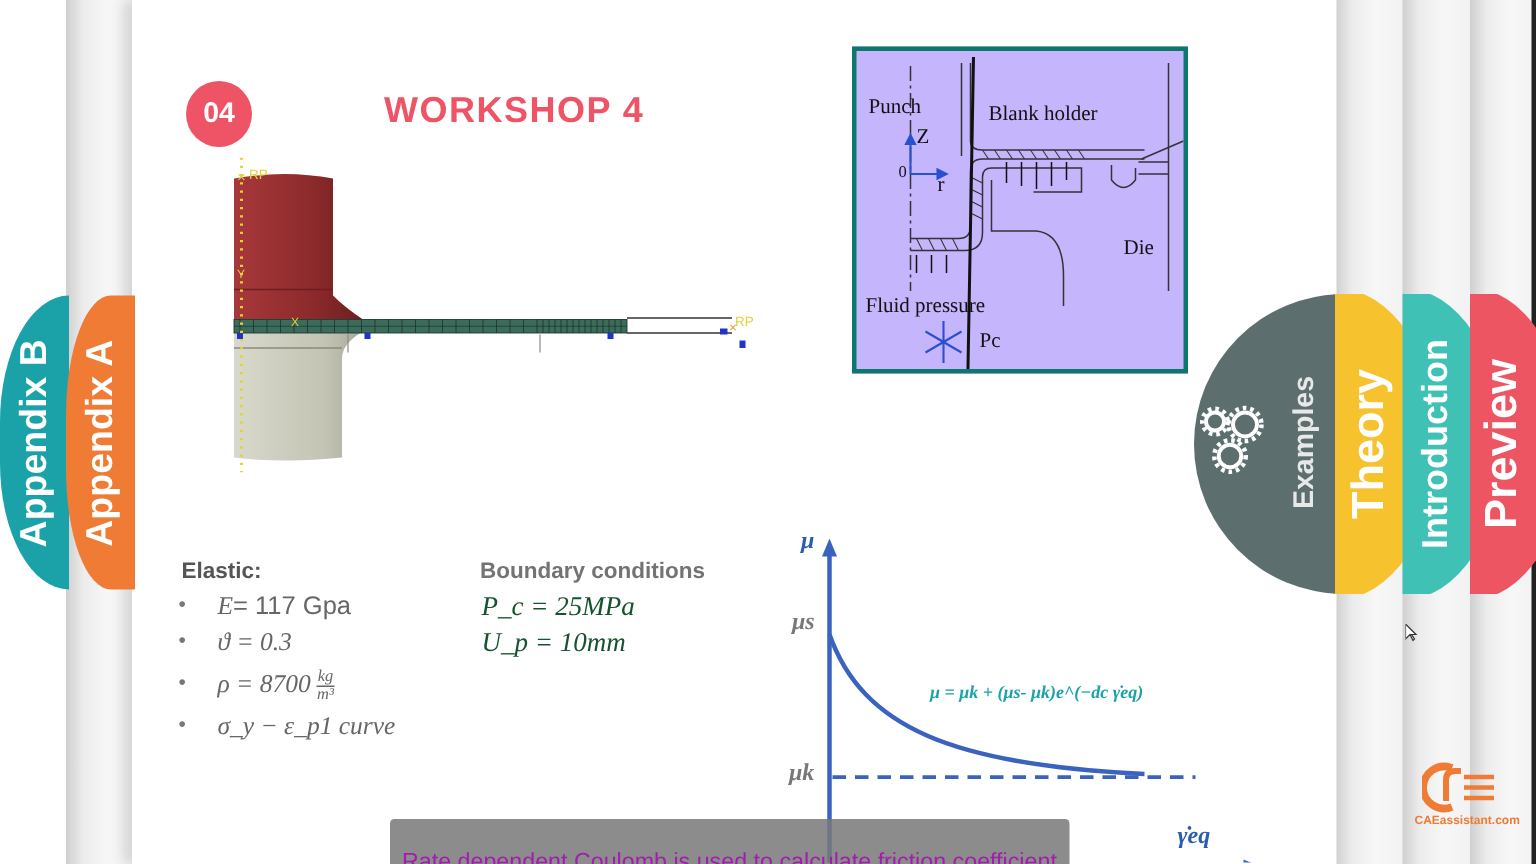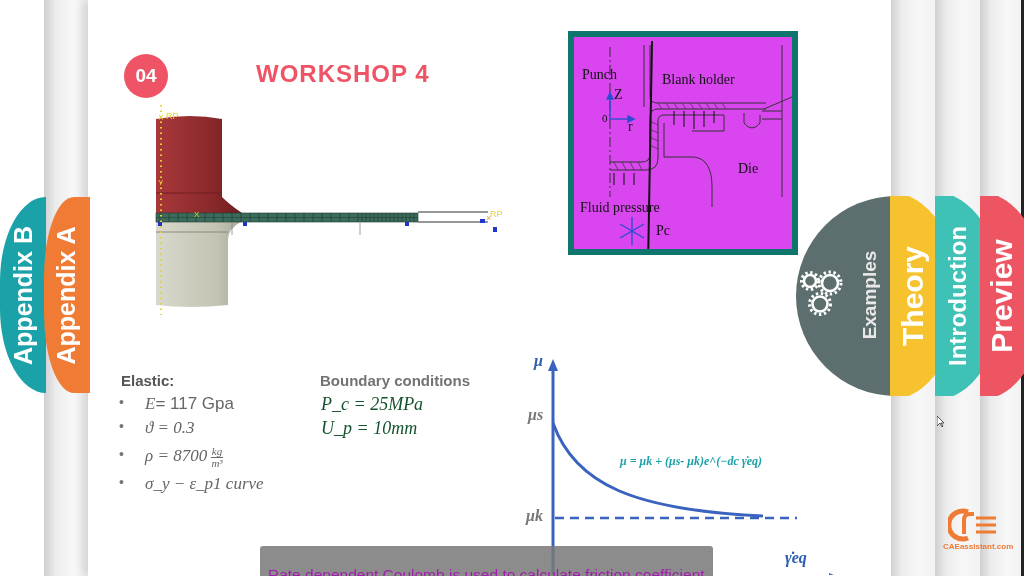--- a/index.html
+++ b/index.html
@@ -33,21 +33,21 @@
   .examples-label { position:absolute; left:850px; top:200px; width:40px; height:190px; display:flex; align-items:center; justify-content:center; color:#e8e8e8; font-weight:bold; font-size:19px; }
   .examples-label span { transform:rotate(-90deg); white-space:nowrap; }
   .gears { position:absolute; left:800px; top:270px; width:48px; height:52px; }
 
   
   .badge { position:absolute; left:124px; top:54px; width:44px; height:44px; border-radius:50%; background:#ef5466; color:#fff; font-weight:bold; font-size:19px; display:flex; align-items:center; justify-content:center; }
   .title { position:absolute; left:256px; top:60px; color:#ef5466; font-weight:bold; font-size:24px; letter-spacing:1px; }
 
   .fem { position:absolute; left:150px; top:105px; width:360px; height:210px; }
 
-  .diagram { position:absolute; left:568px; top:31px; width:218px; height:212px; border:6px solid #0f766e; background:#d946ef; }
+  .diagram { position:absolute; left:568px; top:31px; width:218px; height:212px; border:3px solid #0f766e; background:#c4b5fd; }
   .diagram svg { position:absolute; left:0; top:0; }
   .dlabel { position:absolute; font-family:"Liberation Serif", serif; color:#111; font-size:14px; white-space:nowrap; }
 
   .elastic-title { position:absolute; left:121px; top:372px; color:#555; font-weight:bold; font-size:15px; }
   .bullets { position:absolute; left:119px; top:394px; color:#666; }
   .bullet { position:absolute; left:0; white-space:nowrap; font-size:17px; }
   .bullet .dot { position:absolute; left:0; color:#777; font-size:14px; }
   .bullet .txt { position:absolute; left:26px; font-family:"Liberation Serif", serif; font-style:italic; }
   .bullet .txt .up { font-style:normal; font-family:"Liberation Sans", sans-serif; }
 
@@ -261,21 +261,21 @@
       <line x1="46" y1="201" x2="70" y2="187"></line>
     </g>
 
     <line x1="78" y1="4" x2="74" y2="230" stroke="#111" stroke-width="2"></line>
   </svg>
   <div class="dlabel" style="left:8px;top:30px;">Punch</div>
   <div class="dlabel" style="left:88px;top:35px;">Blank holder</div>
   <div class="dlabel" style="left:40px;top:50px;">Z</div>
   <div class="dlabel" style="left:28px;top:75px;font-size:11px;">0</div>
   <div class="dlabel" style="left:54px;top:82px;">r</div>
-  <div class="dlabel" style="left:164px;top:124px;">Die</div>
+  <div class="dlabel" style="left:178px;top:124px;">Die</div>
   <div class="dlabel" style="left:6px;top:163px;">Fluid pressure</div>
   <div class="dlabel" style="left:82px;top:186px;">Pc</div>
 </div>
 
 <div class="elastic-title">Elastic:</div>
 <div class="bullets">
   <div class="bullet" style="top:0;">
     <span class="dot">•</span>
     <span class="txt"><span>E</span><span class="up">= 117 Gpa</span></span>
   </div>

